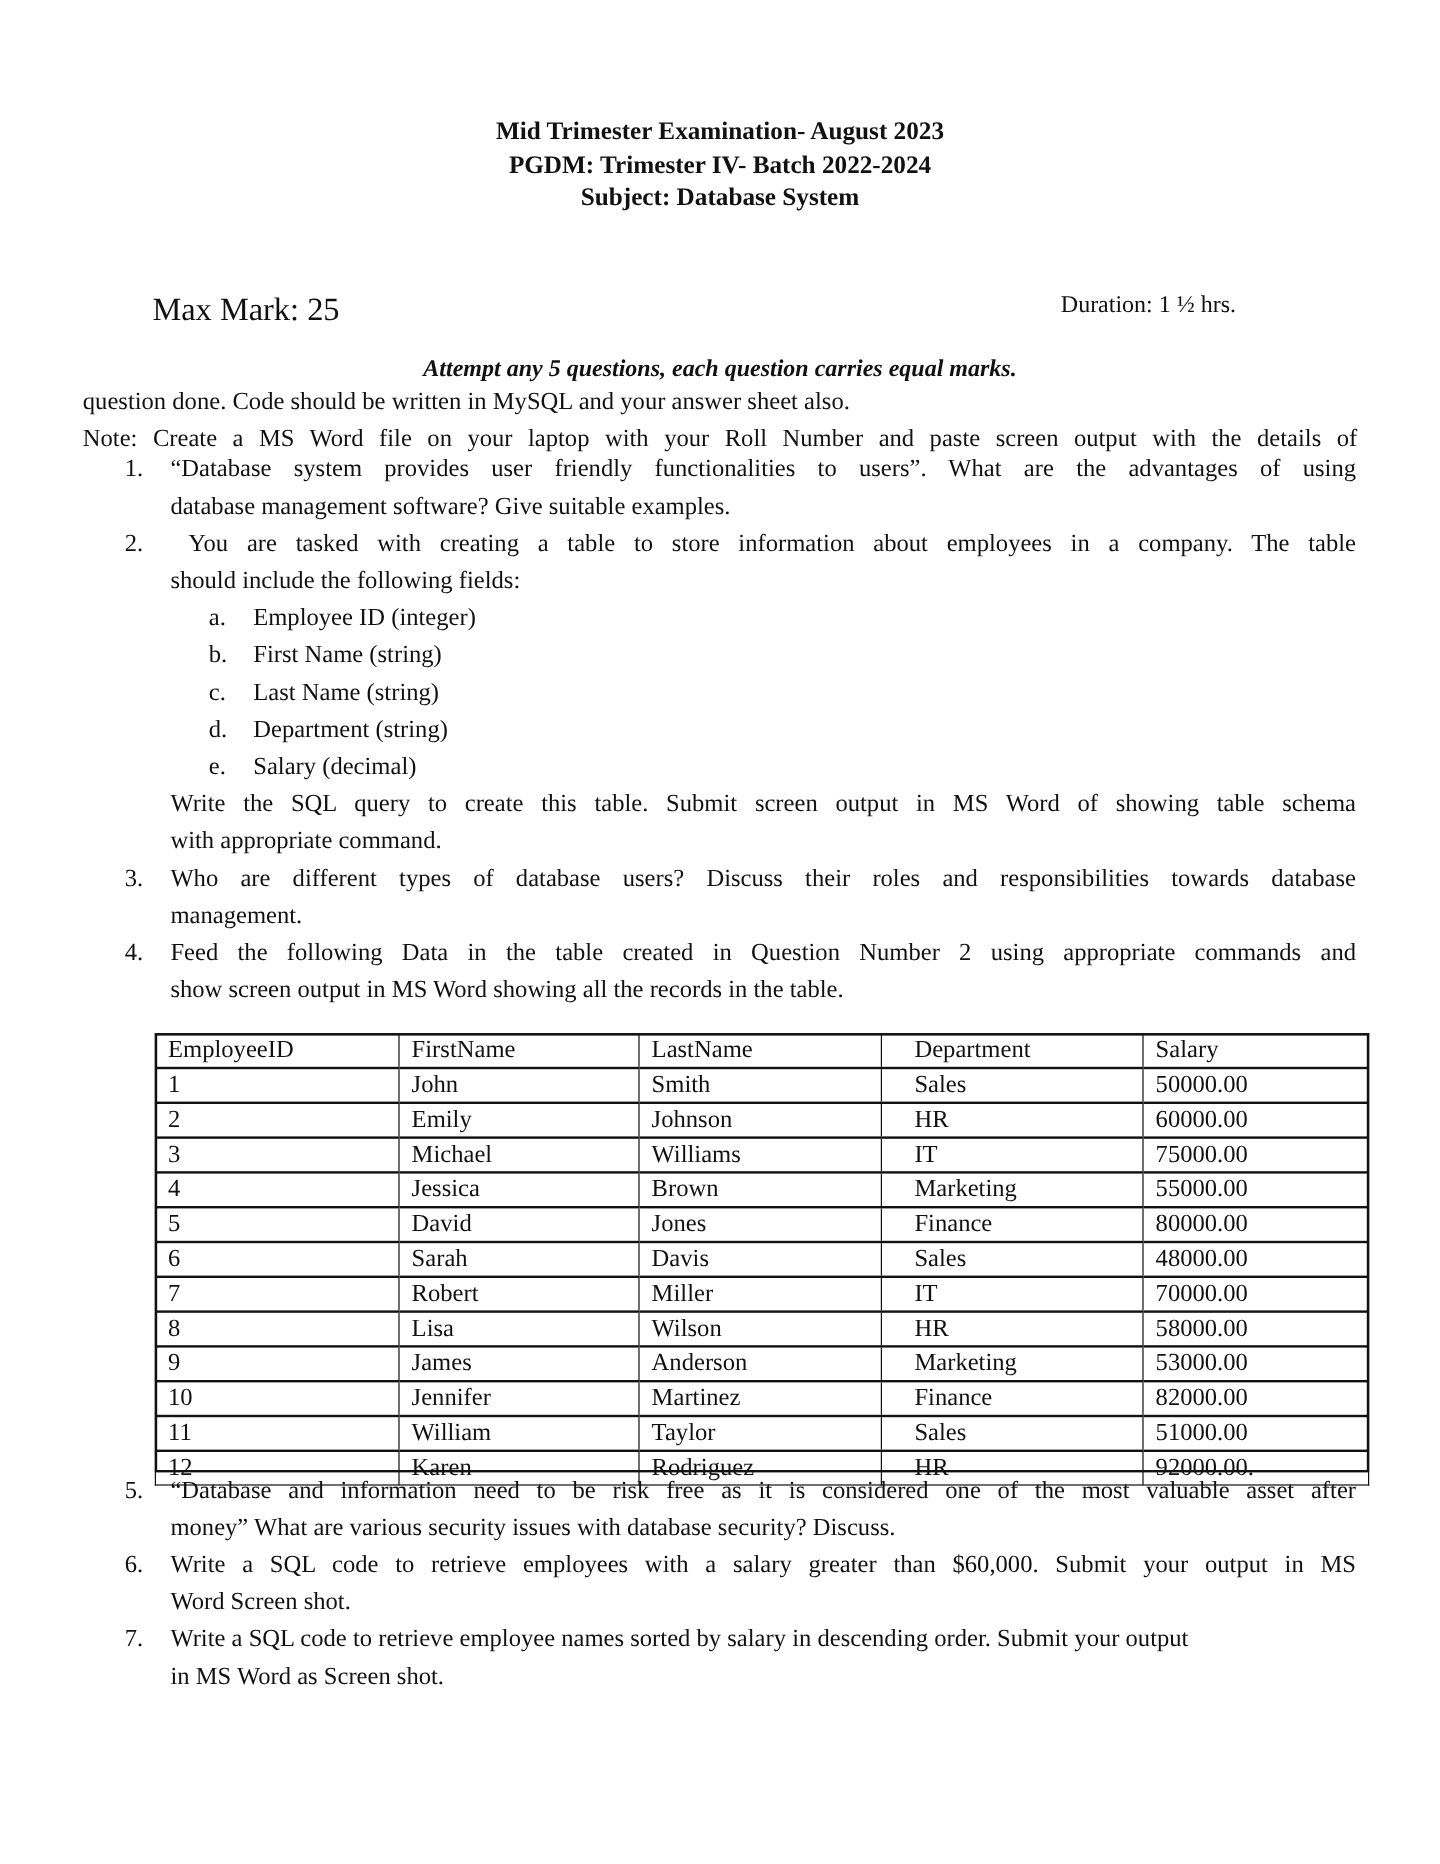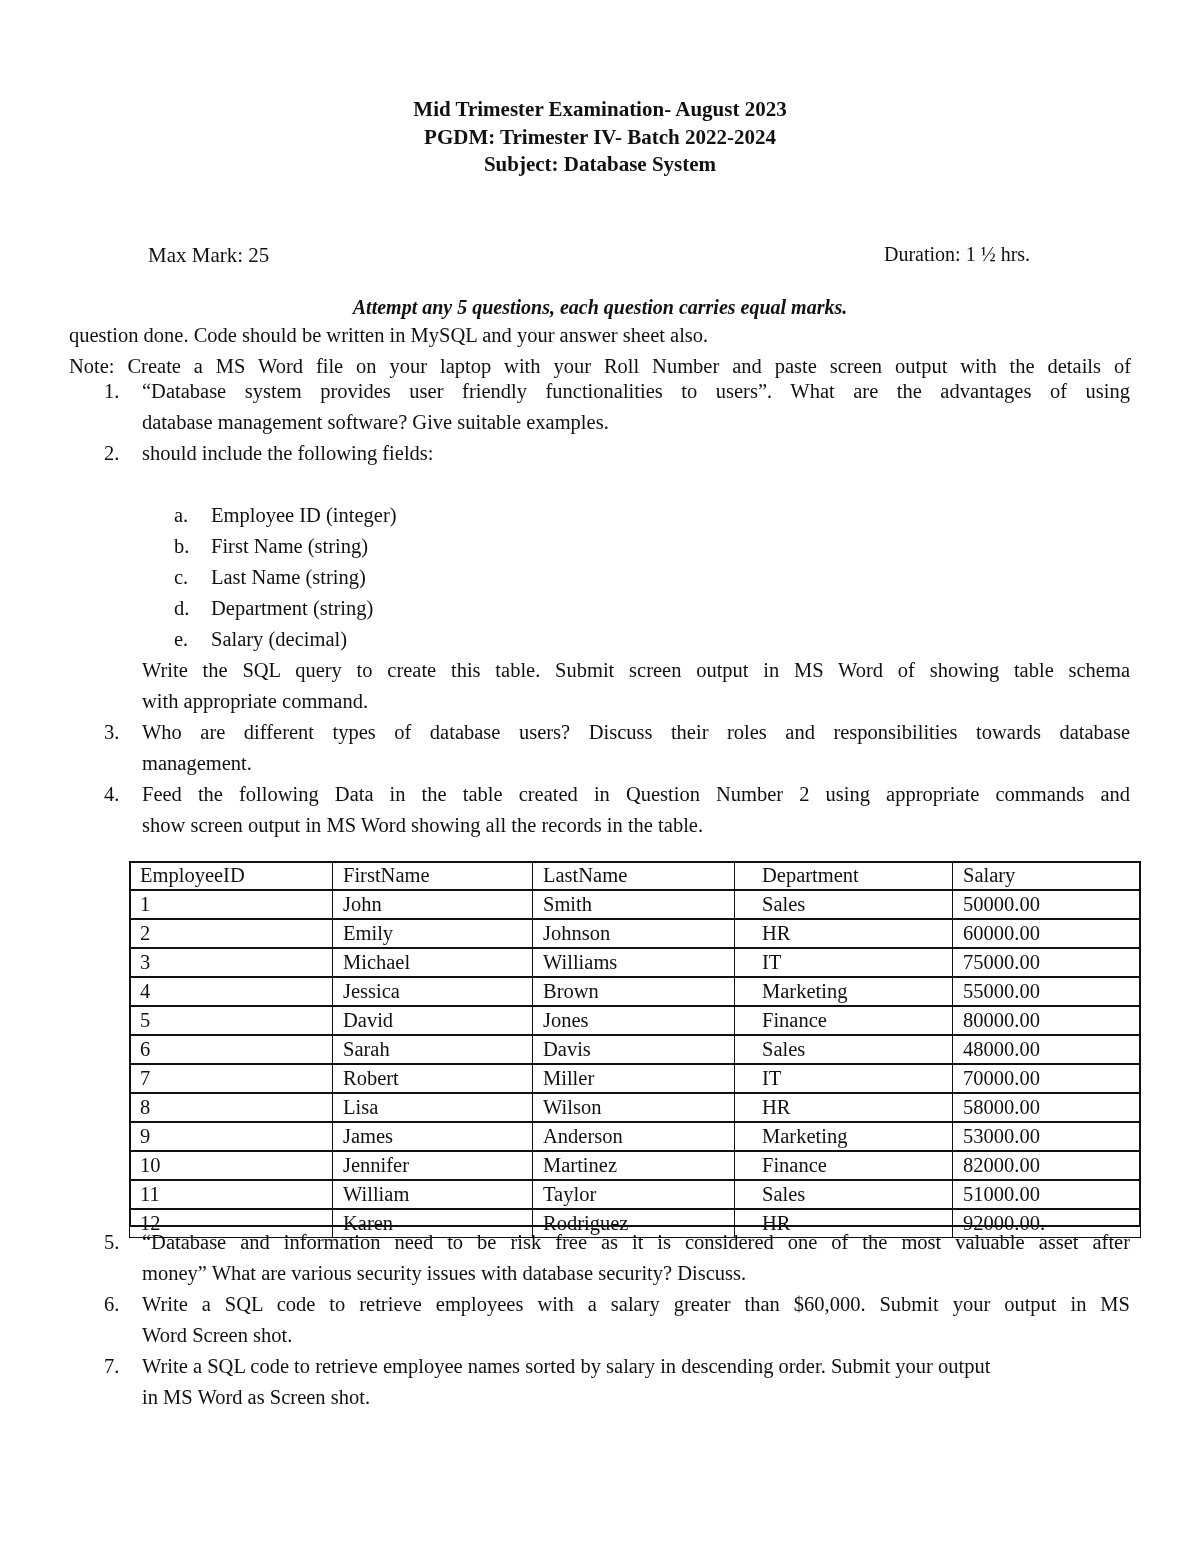--- a/index.html
+++ b/index.html
@@ -4,21 +4,21 @@
   <style>
     html, body { margin: 0; padding: 0; background: #ffffff; }
     body {
       width: 1200px; height: 1553px; position: relative; overflow: hidden;
       font-family: "Liberation Serif", "DejaVu Serif", serif;
       color: #111111;
     }
     .page { position: absolute; left: 0; top: 0; width: 1200px; height: 1553px; }
     .header { position: absolute; left: 0; top: 96px; width: 1200px; text-align: center; }
     .header div { font-weight: bold; font-size: 21px; line-height: 27.5px; }
-    .meta-left { position: absolute; left: 148px; top: 243px; font-size: 21px; }
+    .meta-left { position: absolute; left: 127px; top: 243px; font-size: 27px; }
     .meta-right { position: absolute; left: 884px; top: 243px; font-size: 20px; }
     .instruction { position: absolute; left: 0; width: 1200px; top: 296px; text-align: center;
       font-weight: bold; font-style: italic; font-size: 20px; }
     .body-text { position: absolute; left: 69px; width: 1062px; font-size: 20.5px; line-height: 31px; }
     .note { top: 320px; }
     .q { position: absolute; left: 104px; width: 1026px; font-size: 20.5px; line-height: 31px;
       text-align: justify; text-align-last: left; }
     .q .num { position: absolute; left: 0; top: 0; }
     .q .txt { display: block; margin-left: 38px; }
     .q .txt .line1 { text-align-last: justify; display: block; }
@@ -63,20 +63,21 @@
     <span class="num">1.</span>
     <span class="txt">
       <span class="line1">“Database system provides user friendly functionalities to users”. What are the advantages of using</span>
       <span>database management software? Give suitable examples.</span>
     </span>
   </div>
 
   <div class="q" style="top:438px;">
     <span class="num">2.</span>
     <span class="txt">
+      <span class="line1" style="white-space:pre;"> You are tasked with creating a table to store information about employees in a company. The table</span>
       <span>should include the following fields:</span>
     </span>
   </div>
 
   <div class="sub" style="top:500px;">
     <span class="letter">a.</span><span>Employee ID (integer)</span>
   </div>
   <div class="sub" style="top:531px;">
     <span class="letter">b.</span><span>First Name (string)</span>
   </div>

